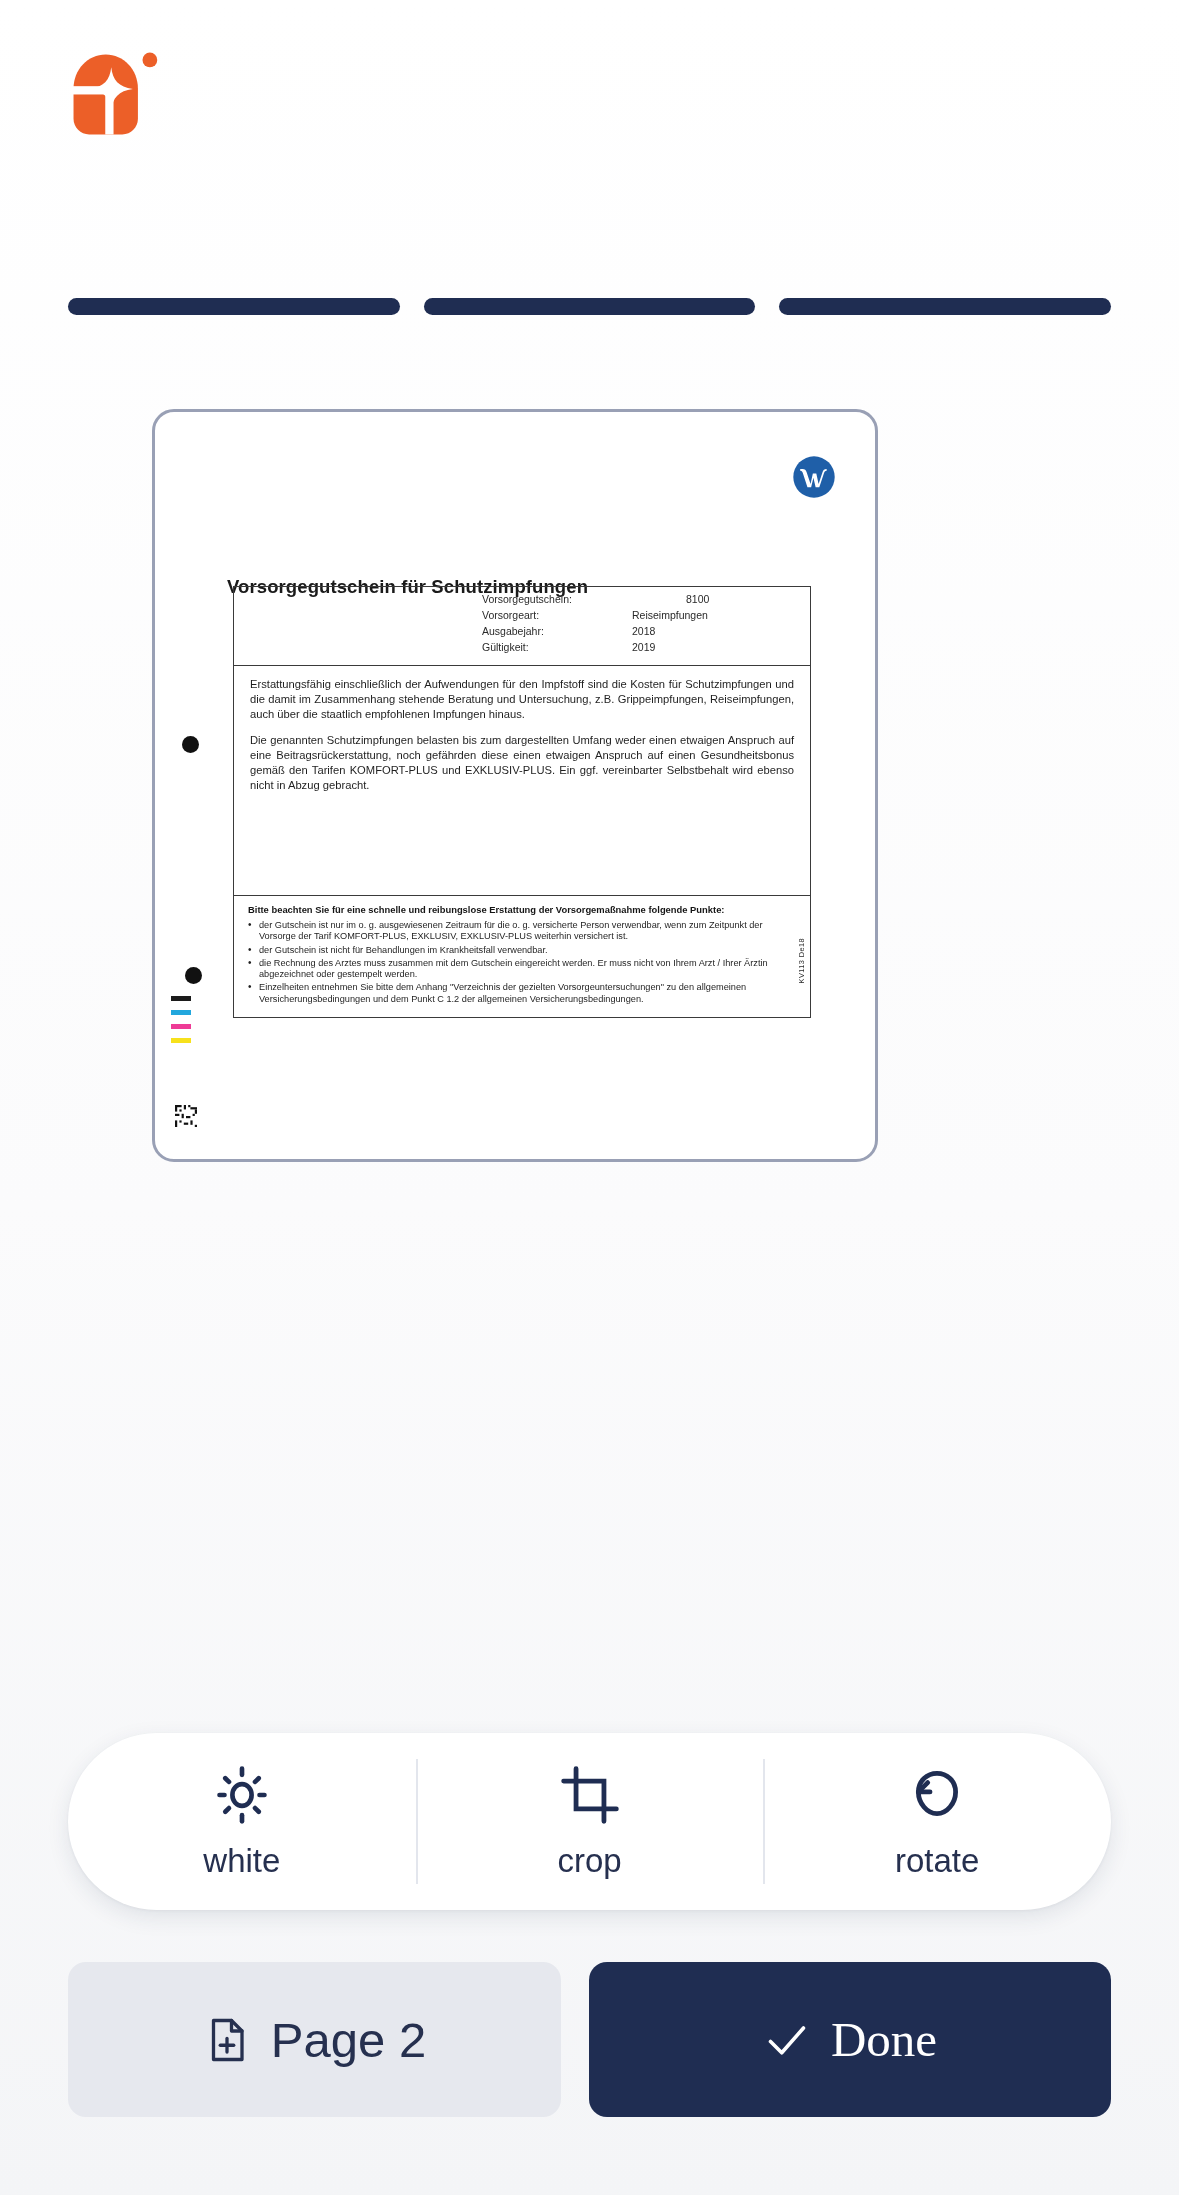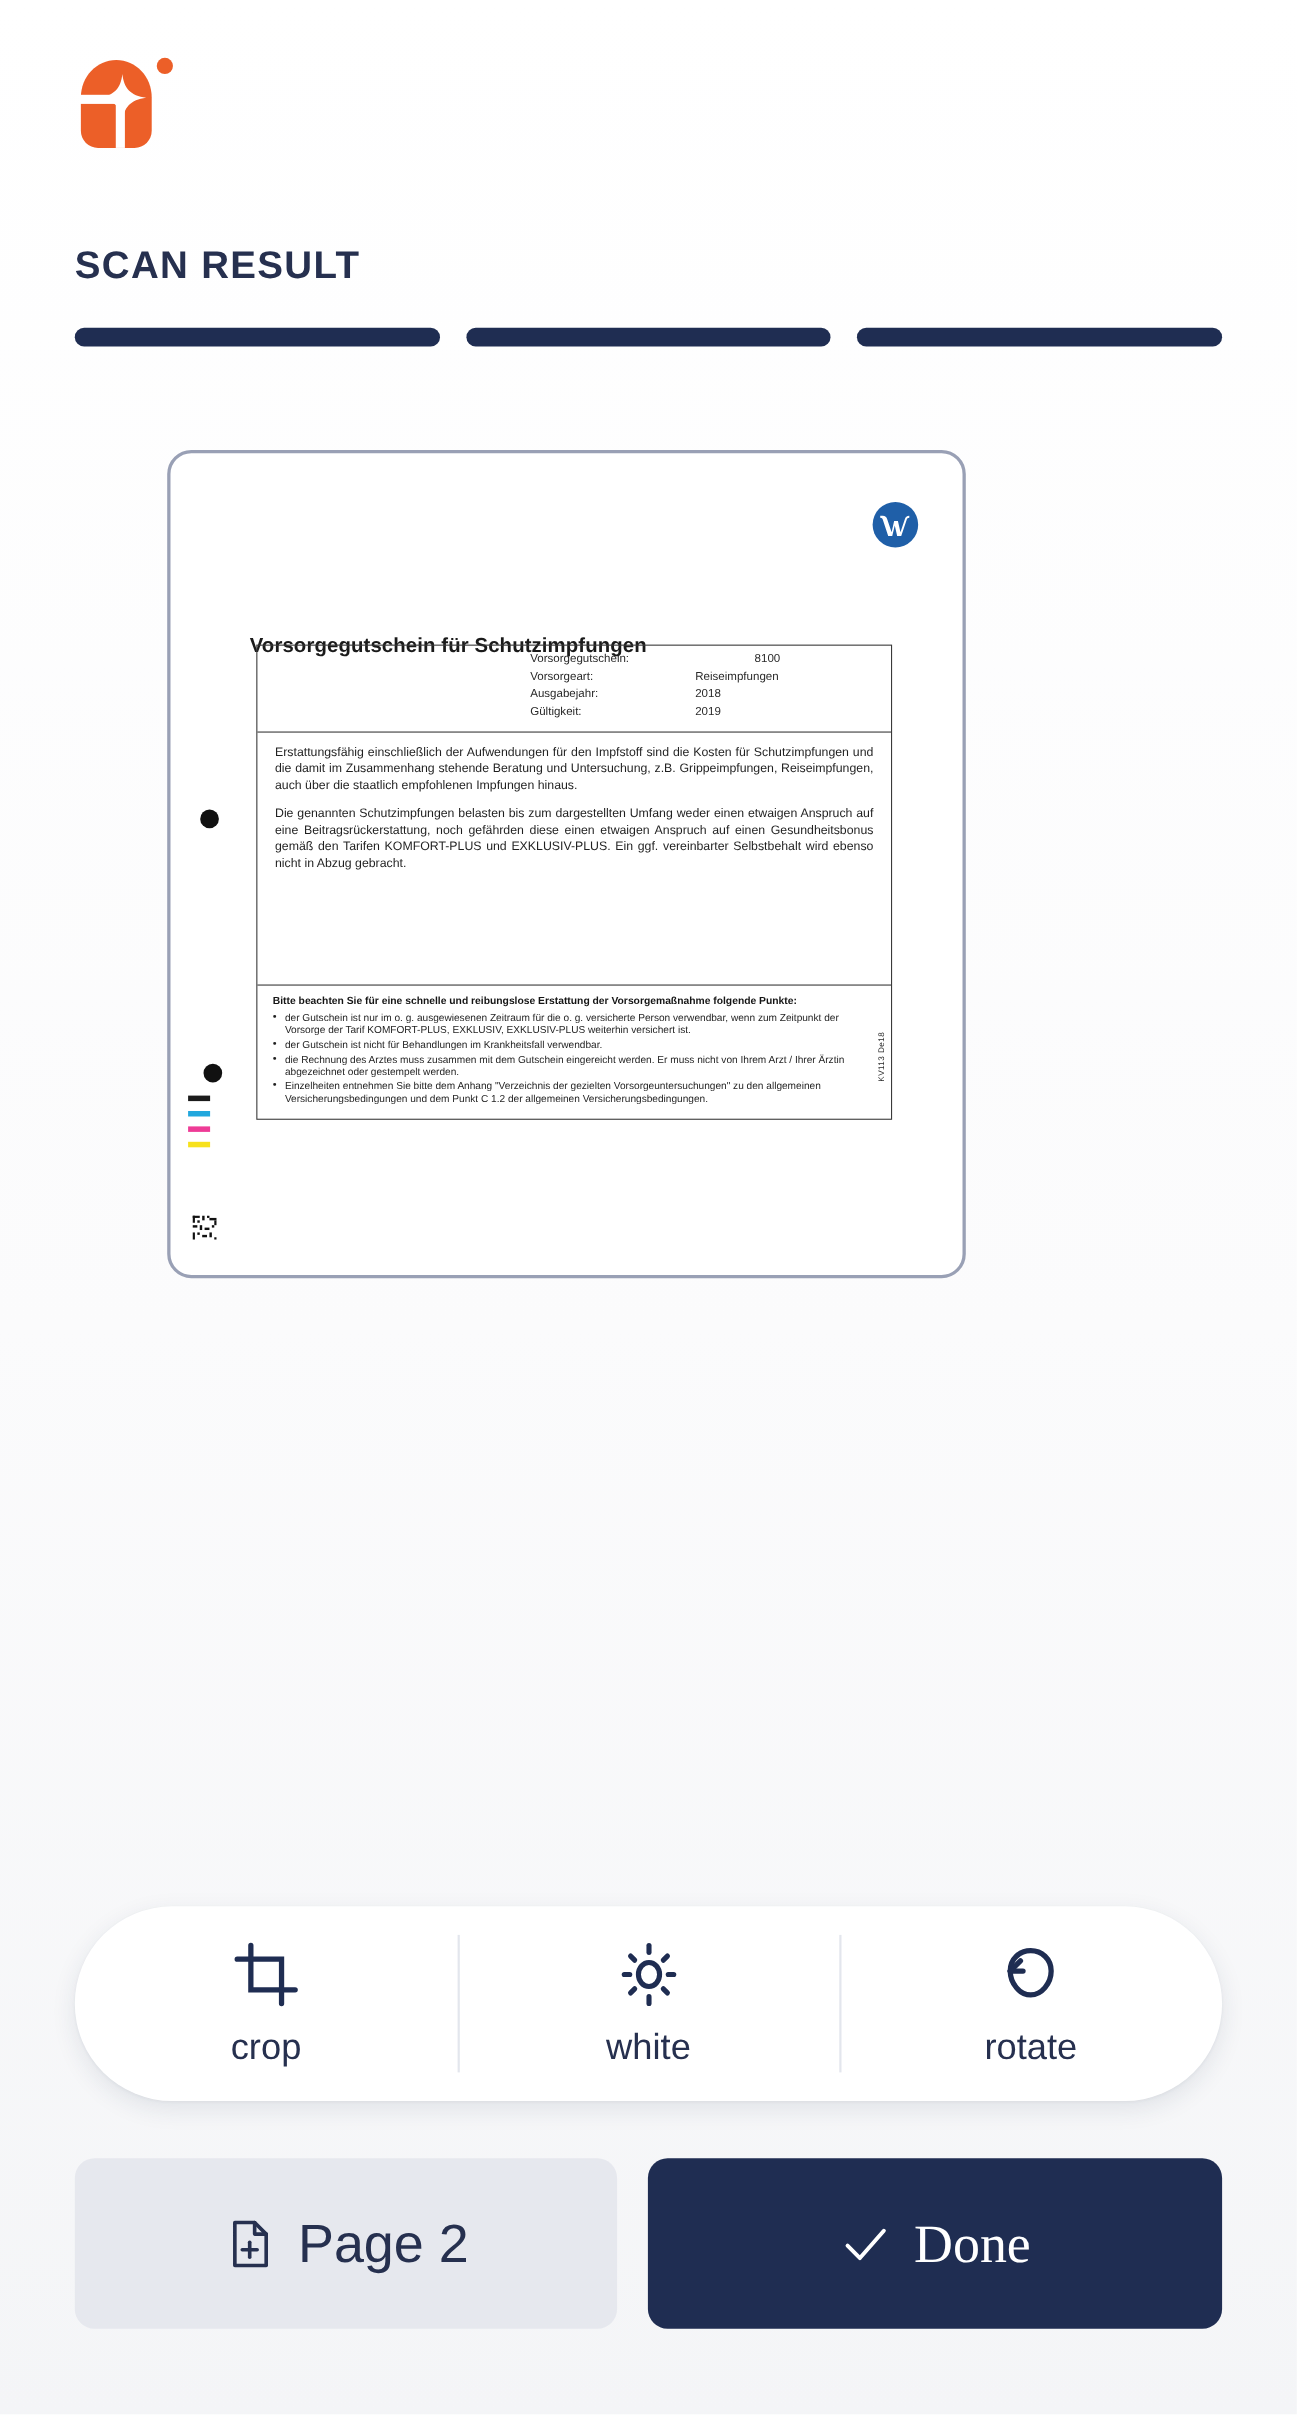--- a/index.html
+++ b/index.html
@@ -168,21 +168,20 @@
       <svg class="brand-mark" viewBox="0 0 100 100" aria-hidden="true">
         <path d="M6 44C6 23.5 21.5 7 41 7c19.5 0 35 16.5 35 37v33c0 9.4-7.6 17-17 17H23c-9.4 0-17-7.6-17-17V44z" fill="#ec5f28"></path>
         <circle cx="89" cy="13" r="8" fill="#ec5f28"></circle>
         <path d="M47 21c1.5 14 8 21.5 23.5 23.5C55 46.5 48.5 54 47 68c-1.5-14-8-21.5-23.5-23.5C39 42.5 45.5 35 47 21z" fill="#ffffff"></path>
         <rect x="40.5" y="46" width="9" height="48" fill="#ffffff"></rect>
         <rect x="4" y="41.5" width="44" height="9" fill="#ffffff"></rect>
       </svg>
     </span>
   </div>
 
-  <div class="section-title">SCAN RESULT</div>
 
   <div class="steps">
     <div class="step"></div>
     <div class="step"></div>
     <div class="step"></div>
   </div>
 
   <div class="preview-card">
     <div class="scan-page">
 
@@ -266,47 +265,47 @@
           </g>
         </svg>
       </span>
     </div>
   </div>
 
   <div class="toolbar">
 
     <div class="tool">
       <span>
-        <svg class="tool-icon" viewBox="0 0 40 40" fill="none" stroke="#1f2d52" stroke-width="3.1" stroke-linecap="round">
-          <path d="M11 3v26h26"></path>
-          <path d="M3 11h26v26"></path>
-        </svg>
-      </span>
-      <span class="tool-label">crop</span>
-    </div>
-
-    <div class="tool">
-      <span>
         <svg class="tool-icon" viewBox="0 0 40 40" fill="none" stroke="#1f2d52" stroke-width="3" stroke-linecap="round">
           <ellipse cx="20" cy="20" rx="6.2" ry="7"></ellipse>
           <path d="M20 3v4"></path>
             <path d="M20 33v4"></path>
           <path d="M5.5 20h3.2"></path>
             <path d="M31.3 20h3.2"></path>
           <path d="M9.2 9.2l2.4 2.4"></path>
             <path d="M28.4 28.4l2.4 2.4"></path>
           <path d="M30.8 9.2l-2.4 2.4"></path>
             <path d="M11.6 28.4l-2.4 2.4"></path>
         </svg>
       </span>
       <span class="tool-label">white</span>
     </div>
 
     <div class="tool">
       <span>
+        <svg class="tool-icon" viewBox="0 0 40 40" fill="none" stroke="#1f2d52" stroke-width="3.1" stroke-linecap="round">
+          <path d="M11 3v26h26"></path>
+          <path d="M3 11h26v26"></path>
+        </svg>
+      </span>
+      <span class="tool-label">crop</span>
+    </div>
+
+    <div class="tool">
+      <span>
         <svg class="tool-icon" viewBox="0 0 40 40" fill="none" stroke="#1f2d52" stroke-width="3.1" stroke-linecap="round" stroke-linejoin="round">
           <path d="M8 18c0-7.2 5.6-12 12-12s12 4.8 12 12-5.6 14-12 14S8 25.2 8 18"></path>
           <path d="M8 18l6-6"></path>
             <path d="M8 18h7.5"></path>
         </svg>
       </span>
       <span class="tool-label">rotate</span>
     </div>
   </div>
 

